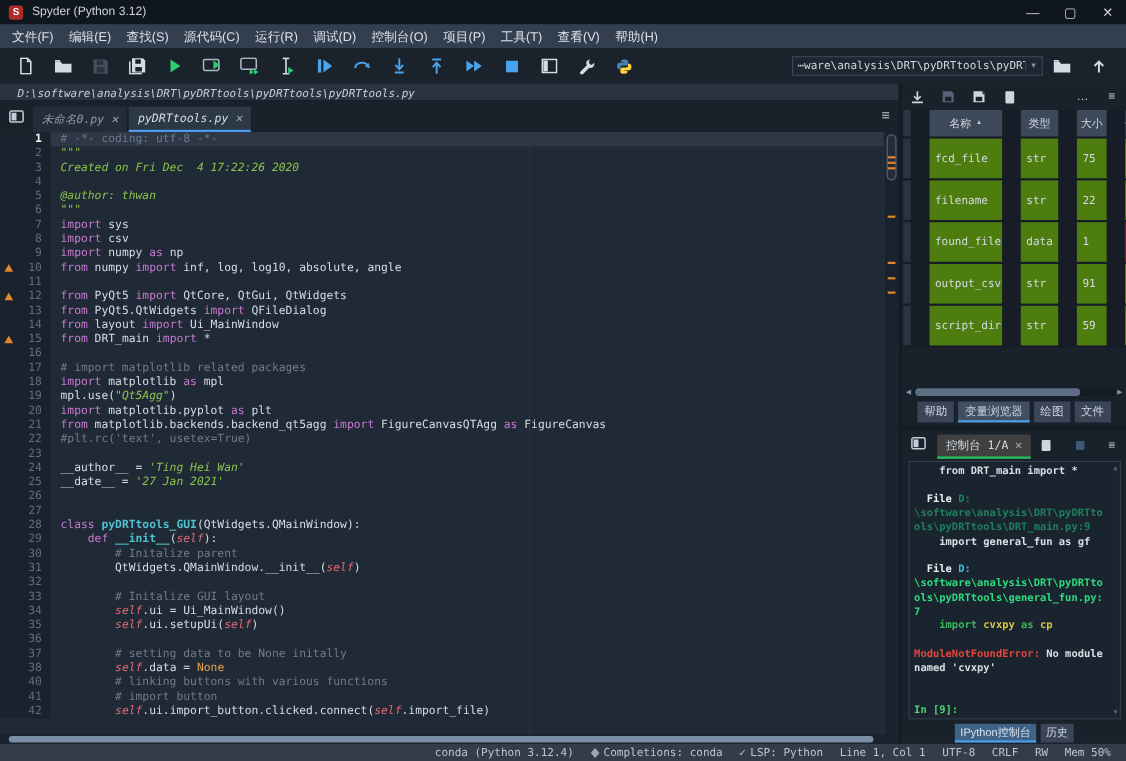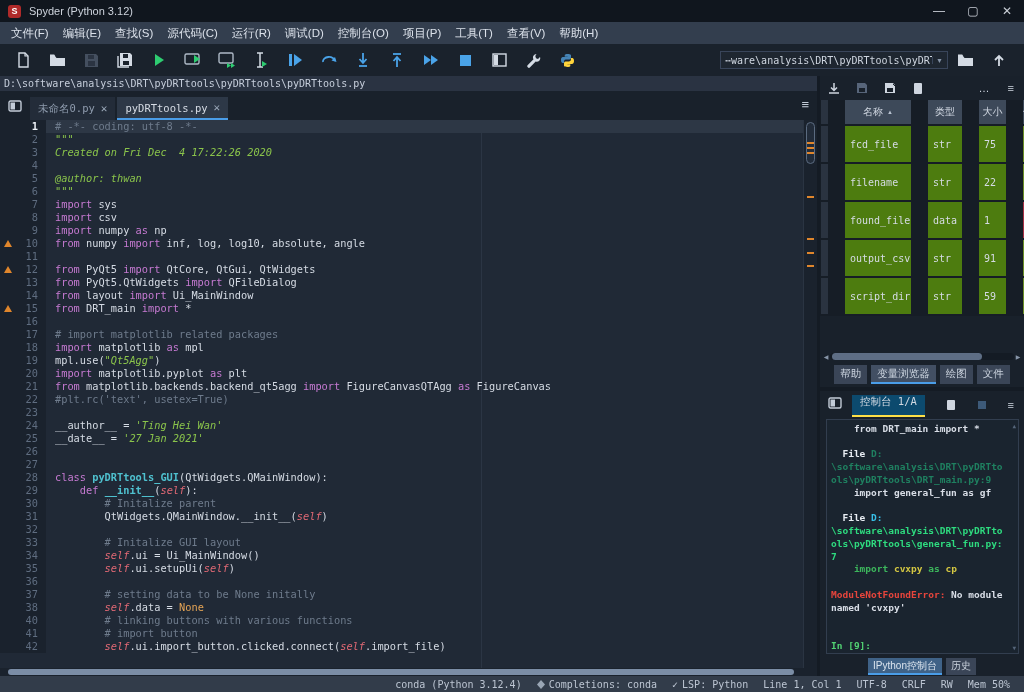--- a/index.html
+++ b/index.html
@@ -27,24 +27,24 @@
   .wd-text { flex:1; overflow:hidden; white-space:nowrap; }
   .wd-arrow { color:#8795a8; font-size:7px; padding-left:3px; border-left:1px solid #39455a; }
 
   
   .content { display:flex; height:600px; }
   .left-col { width:817px; display:flex; flex-direction:column; }
   .divider-v { width:3px; background:#141b24; }
   .right-col { width:204px; display:flex; flex-direction:column; }
 
   
-  .pathbar { height:15px; background:#2a3342; color:#c6cedb; font-size:10px; display:flex; align-items:center; padding-left:4px; }
-
-  
-  .tabbar { height:29px; background:#19212b; display:flex; align-items:flex-end; position:relative; }
+  .pathbar { height:15px; background:#2a3342; color:#c6cedb; font-size:10px; display:flex; align-items:flex-end; padding-left:16px;font-style:italic; }
+
+  
+  .tabbar { height:29px; background:#19212b; display:flex; align-items:flex-end; position:relative;font-style:italic; }
   .browse-btn { width:26px; height:24px; display:flex; align-items:center; justify-content:center; margin:0 2px 2px 2px; }
   .etab { height:23px; margin-right:2px; padding:0 8px; display:flex; align-items:center; gap:6px;
           background:#232c39; color:#8f9cae; font-size:10.5px; }
   .etab.active { background:#2d3847; color:#d6dce5; border-bottom:2px solid #4a9de8; }
   .tab-close { font-size:11px; color:#9aa7b8; }
   .editor-opts { position:absolute; right:8px; top:6px; color:#c3ccd8; font-size:13px; }
 
   
   .editor-wrap { flex:1; display:flex; background:#202936; position:relative; overflow:hidden; }
   .code-scroll { flex:1; position:relative; }
@@ -91,21 +91,21 @@
   .pane-tabs { height:25px; display:flex; align-items:center; justify-content:center; gap:4px; background:#19212b;font-family:Liberation Mono, monospace; }
   .ptab { background:#3a4557; color:#ccd4df; font-size:10.5px; padding:2px 6px 3px 6px; }
   .ptab.active { background:#424f63; border-bottom:2px solid #4a9de8; padding-bottom:1px; }
 
   .divider-h { height:4px; background:#141b24; }
 
   
   .console-pane { flex:1; display:flex; flex-direction:column; background:#19212b; }
   .console-header { height:26px; display:flex; align-items:flex-end; position:relative; }
   .ctab { height:22px; margin-left:2px; padding:0 8px; display:flex; align-items:center; gap:6px;
-          background:#0c4a6e; color:#d2d9e2; font-size:10.5px; border-bottom:2px solid #fde047;flex-direction:column; }
+          background:#404040; color:#d2d9e2; font-size:10.5px; border-bottom:2px solid #22c55e; }
   .ch-icons { margin-left:auto; display:flex; align-items:center; gap:22px; padding:0 10px 6px 0; }
   .console-box { flex:1; margin:2px 5px 2px 6px; border:1px solid #323e4f; background:#1a242f; position:relative;
                  overflow:hidden; padding:3px 2px 0 4px; }
   .conline { font-size:9.5px; line-height:12.8px; font-weight:bold; white-space:pre; }
   .c-t { color:#d9dee7; } .c-b { color:#e8edf3; } .c-dim { color:#1f8060; } .c-grn { color:#2edb7f; }
   .c-cyan { color:#38c0e8; } .c-kwg { color:#3cb65c; } .c-yel { color:#d4c742; } .c-err { color:#e8453c; }
   .c-prm { color:#52d273; }
   .con-scroll-up { position:absolute; right:2px; top:2px; color:#55657a; font-size:6px; }
   .con-scroll-dn { position:absolute; right:2px; bottom:2px; color:#55657a; font-size:6px; }
   .console-tabs { height:20px; display:flex; align-items:center; justify-content:center; gap:4px; }

